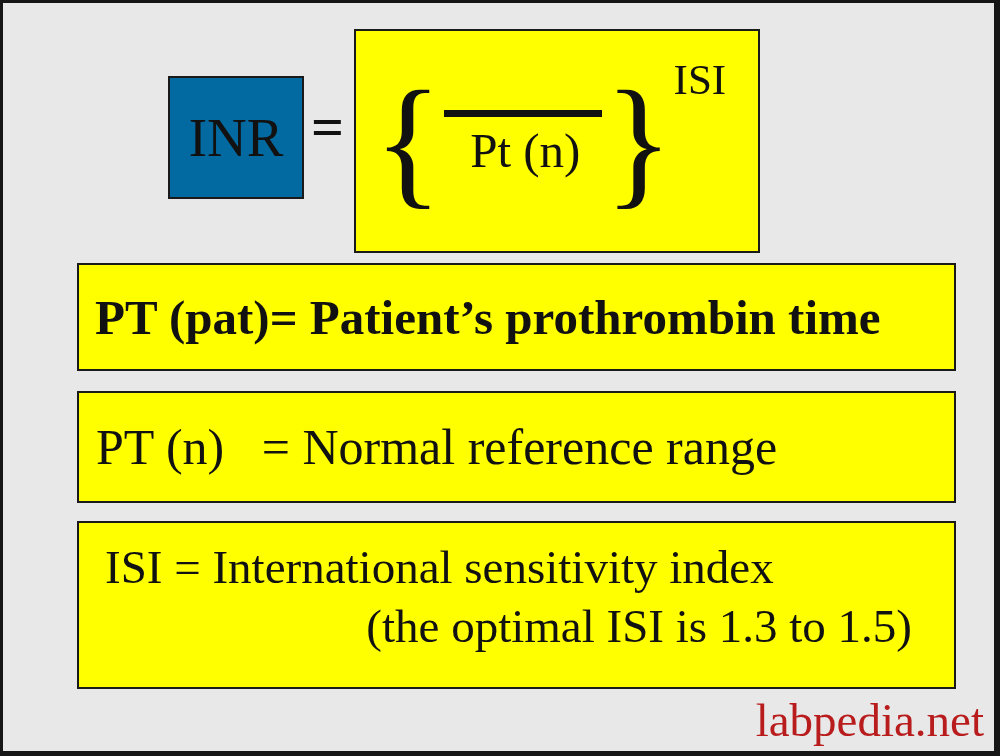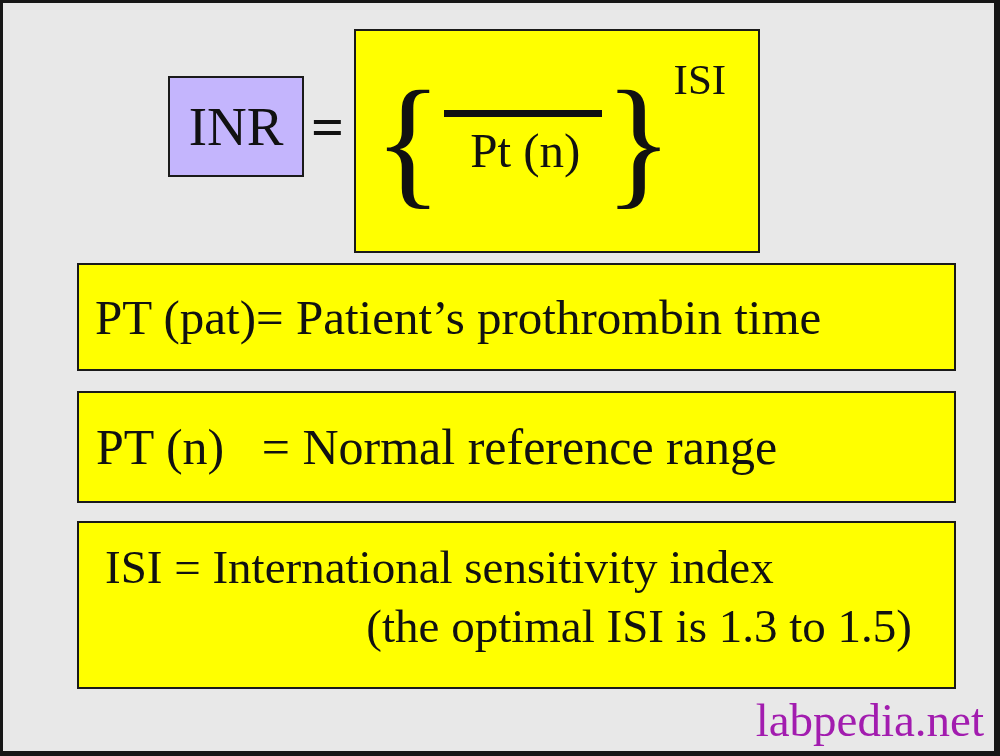--- a/index.html
+++ b/index.html
@@ -14,22 +14,22 @@
     border-width: 3px 6px 5px 3px;
     font-family: "Liberation Serif", serif;
     color: #111111;
     overflow: hidden;
   }
 
   
   .inr-box {
     position: absolute;
     left: 165px; top: 73px;
-    width: 136px; height: 101px;
-    background: #c4b5fd;
+    width: 136px; height: 123px;
+    background: #0369a1;
     border: 2px solid #1a1a1a;
     box-sizing: border-box;
     display: flex; align-items: center; justify-content: center;
     font-size: 55px;
   }
   .equals {
     position: absolute;
     left: 308px; top: 92px;
     font-size: 58px;
     font-weight: bold;
@@ -79,31 +79,31 @@
   .def-box {
     position: absolute;
     left: 74px;
     width: 879px;
     background: #ffff00;
     border: 2px solid #1a1a1a;
     box-sizing: border-box;
     display: flex; flex-direction: column; justify-content: center;
     white-space: nowrap;
   }
-  .def-pt-pat { top: 260px; height: 108px; padding-left: 16px; font-size: 49px; }
+  .def-pt-pat { top: 260px; height: 108px; padding-left: 16px; font-size: 49px; font-weight: bold; }
   .def-pt-n   { top: 388px; height: 112px; padding-left: 17px; font-size: 50px; white-space: pre; }
   .def-isi    { top: 518px; height: 168px; padding: 0 42px 16px 26px; font-size: 47px; line-height: 1.25; }
   .def-isi .line2 { text-align: right; }
 
   
   .watermark {
     position: absolute;
     right: 10px; top: 690px;
     font-size: 47px;
-    color: #a21caf;
+    color: #b91c1c;
   }
 </style>
 </head>
 <body>
 
 <div class="canvas">
 
   <div class="inr-box">
     <span>INR</span>
   </div>

